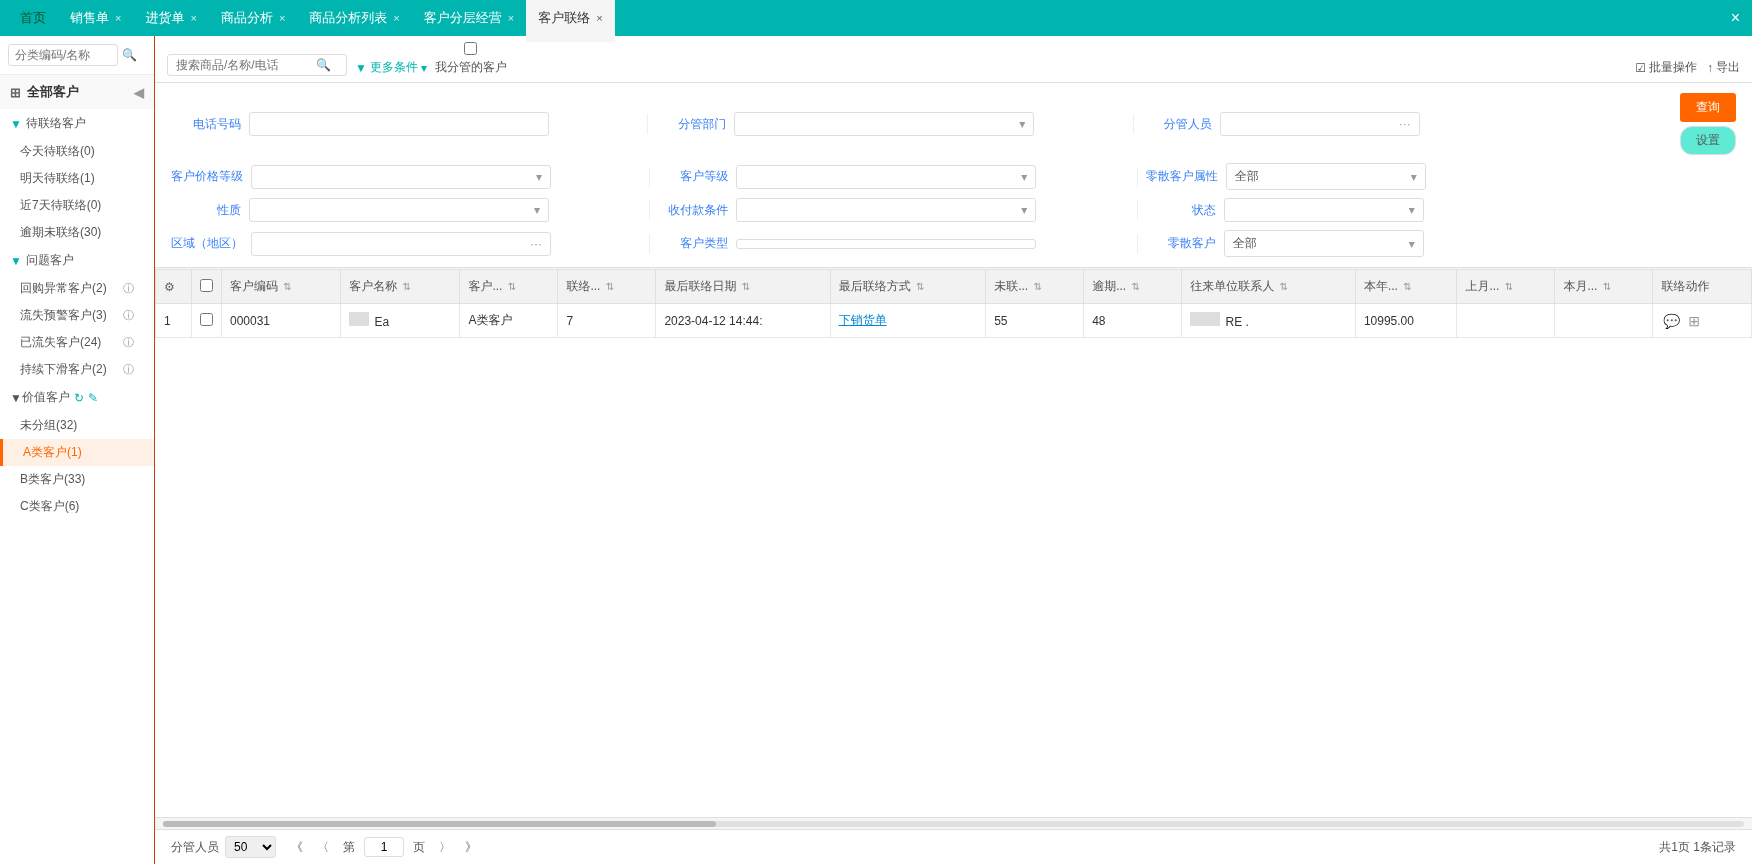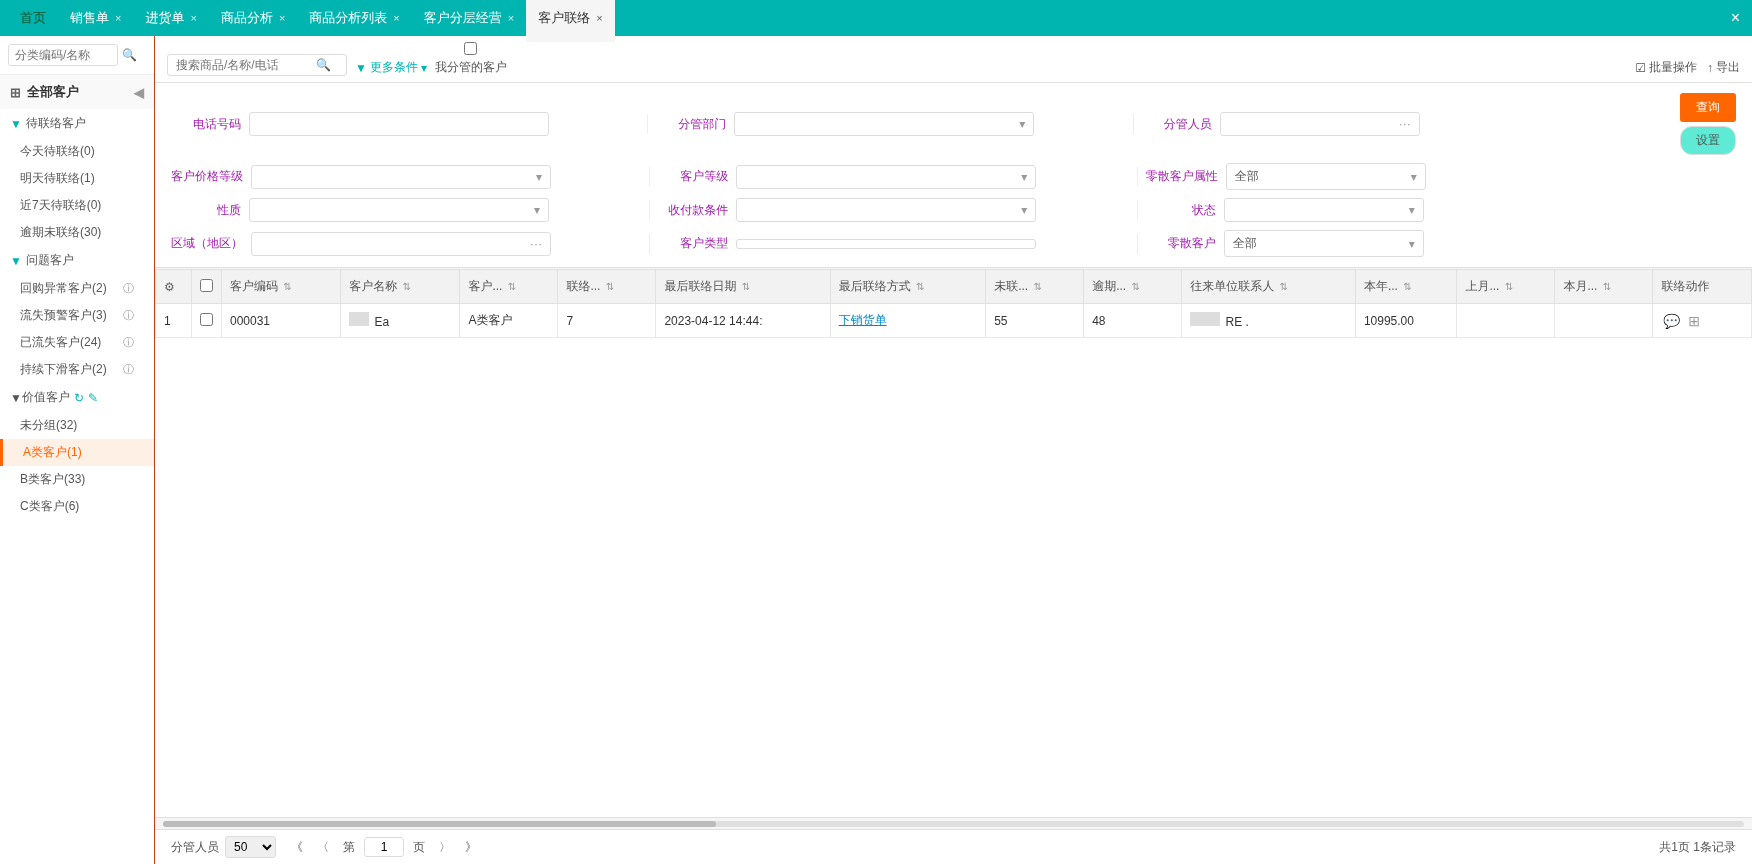--- a/index.html
+++ b/index.html
@@ -227,21 +227,21 @@
       gap: 0;
     }
     .filter-row:last-child { margin-bottom: 0; }
     .filter-field {
       display: flex;
       align-items: center;
       flex: 1;
       gap: 8px;
     }
     .filter-field label {
-      color: #a21caf;
+      color: #3b82f6;
       font-size: 12px;
       white-space: nowrap;
       min-width: 70px;
       text-align: right;
     }
     .filter-field select, .filter-field input[type="text"] {
       border: 1px solid #ddd;
       border-radius: 3px;
       padding: 4px 8px;
       font-size: 12px;

